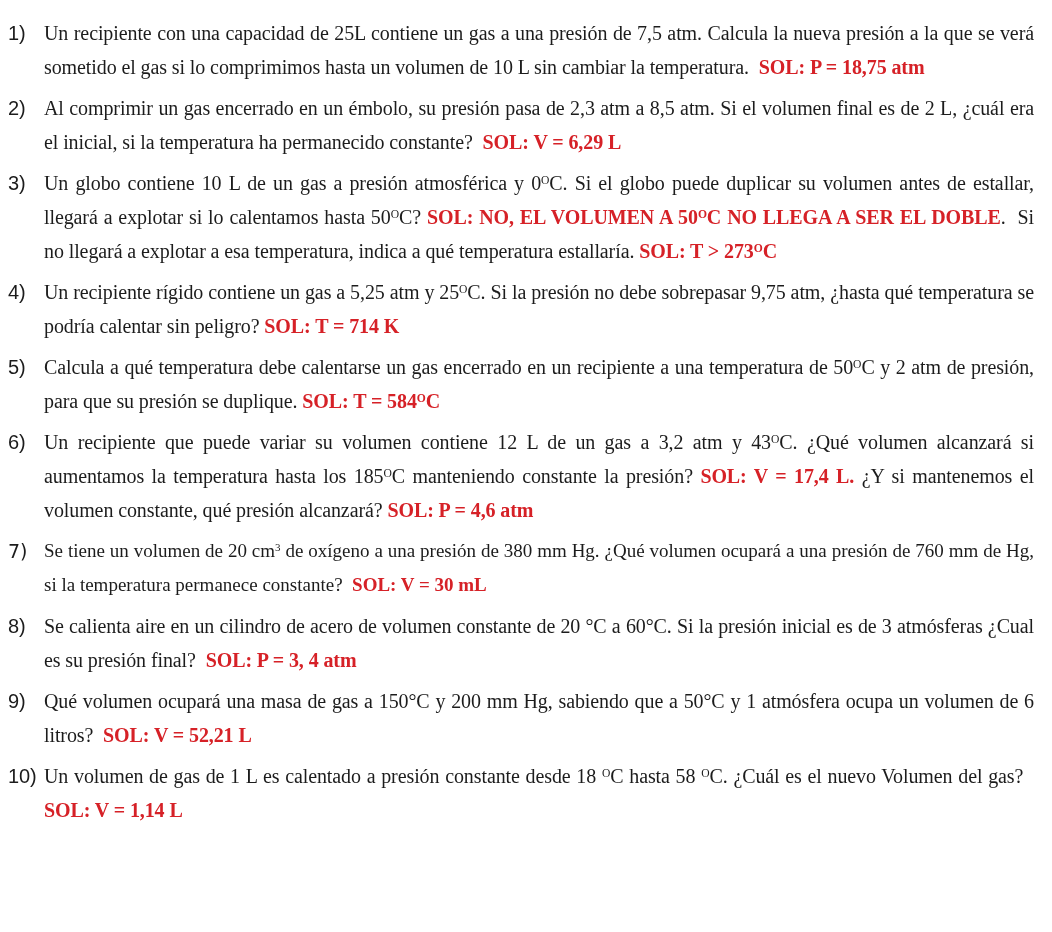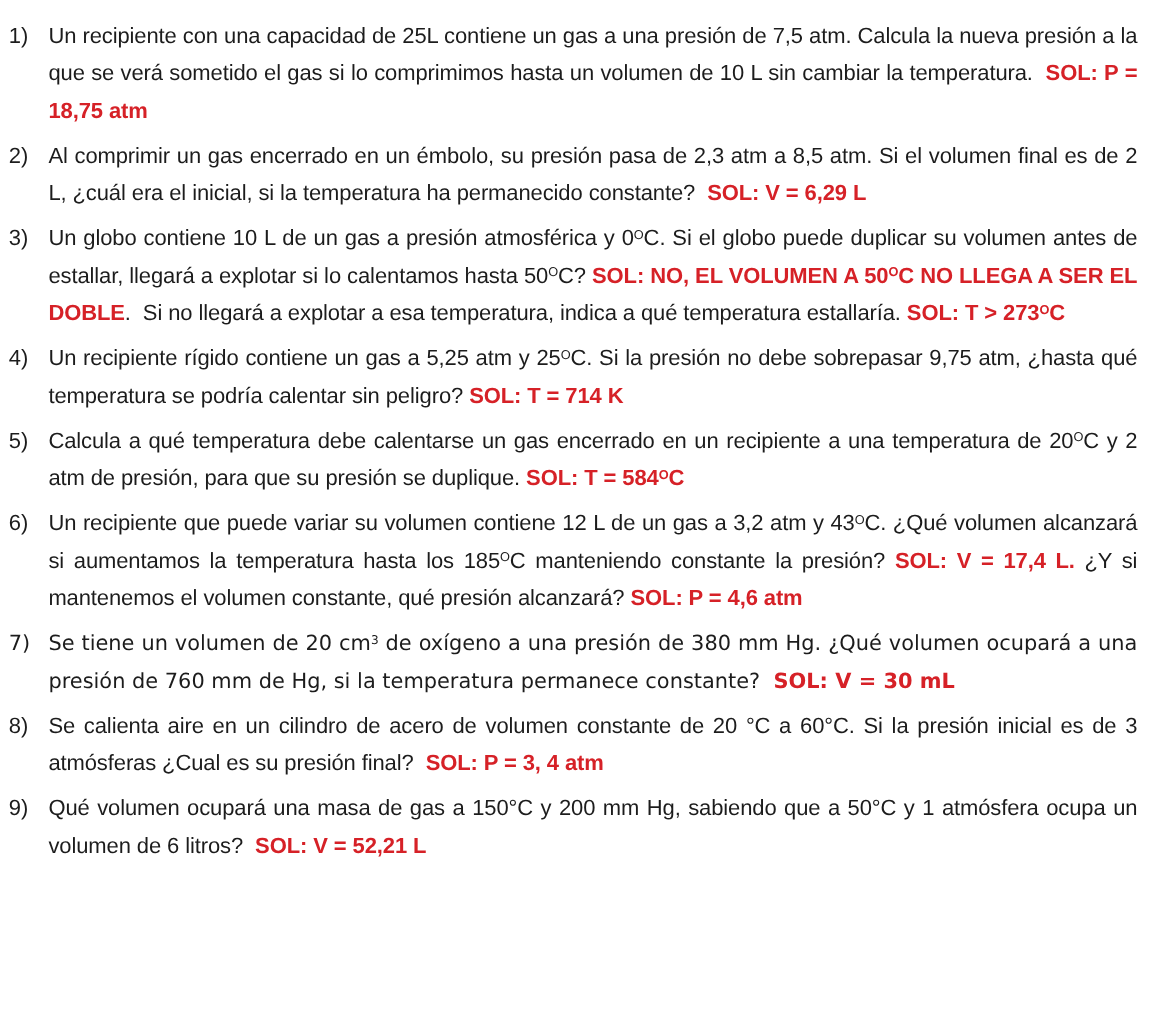--- a/index.html
+++ b/index.html
@@ -29,20 +29,21 @@
     line-height:34px;
     letter-spacing:-0.1px;
   }
   .problem .num{
     flex:0 0 36px;
     width:36px;
   }
   .problem .body{
     flex:1 1 auto;
     text-align:justify;
+    font-family:Liberation Serif, serif;
   }
   
   .problem.wide{
     font-family:"DejaVu Sans",sans-serif;
     font-size:19px;
     letter-spacing:0;
   }
   .sol{
     color:var(--red);
     font-weight:700;
@@ -71,32 +72,36 @@
       <div class="problem">
         <span class="num">3)</span>
         <div class="body"><span>Un globo contiene 10 L de un gas a presión atmosférica y 0</span><sup>O</sup><span>C. Si el globo puede duplicar su volumen antes de estallar, llegará a explotar si lo calentamos hasta 50</span><sup>O</sup><span>C? </span><span class="sol">SOL: NO, EL VOLUMEN A 50</span><sup class="sol">O</sup><span class="sol">C NO LLEGA A SER EL DOBLE</span><span>. &nbsp;Si no llegará a explotar a esa temperatura, indica a qué temperatura estallaría. </span><span class="sol">SOL: T &gt; 273</span><sup class="sol">O</sup><span class="sol">C</span></div>
       </div>
       <div class="problem">
         <span class="num">4)</span>
         <div class="body"><span>Un recipiente rígido contiene un gas a 5,25 atm y 25</span><sup>O</sup><span>C. Si la presión no debe sobrepasar 9,75 atm, ¿hasta qué temperatura se podría calentar sin peligro? </span><span class="sol">SOL: T = 714 K</span></div>
       </div>
       <div class="problem">
         <span class="num">5)</span>
-        <div class="body"><span>Calcula a qué temperatura debe calentarse un gas encerrado en un recipiente a una temperatura de 20</span><sup>O</sup><span>C y 2 atm de presión, para que su presión se duplique. </span><span class="sol">SOL: T = 584</span><sup class="sol">O</sup><span class="sol">C</span></div>
+        <div class="body"><span>Calcula a qué temperatura debe calentarse un gas encerrado en un recipiente a una temperatura de 50</span><sup>O</sup><span>C y 2 atm de presión, para que su presión se duplique. </span><span class="sol">SOL: T = 584</span><sup class="sol">O</sup><span class="sol">C</span></div>
       </div>
       <div class="problem">
         <span class="num">6)</span>
         <div class="body"><span>Un recipiente que puede variar su volumen contiene 12 L de un gas a 3,2 atm y 43</span><sup>O</sup><span>C. ¿Qué volumen alcanzará si aumentamos la temperatura hasta los 185</span><sup>O</sup><span>C manteniendo constante la presión? </span><span class="sol">SOL: V = 17,4 L.</span><span> ¿Y si mantenemos el volumen constante, qué presión alcanzará? </span><span class="sol">SOL: P = 4,6 atm</span></div>
       </div>
       <div class="problem wide">
         <span class="num">7)</span>
         <div class="body"><span>Se tiene un volumen de 20 cm</span><sup>3</sup><span> de oxígeno a una presión de 380 mm Hg. ¿Qué volumen ocupará a una presión de 760 mm de Hg, si la temperatura permanece constante? &nbsp;</span><span class="sol">SOL: V = 30 mL</span></div>
       </div>
       <div class="problem">
         <span class="num">8)</span>
         <div class="body"><span>Se calienta aire en un cilindro de acero de volumen constante de 20 °C a 60°C. Si la presión inicial es de 3 atmósferas ¿Cual es su presión final? &nbsp;</span><span class="sol">SOL: P = 3, 4 atm</span></div>
       </div>
       <div class="problem">
         <span class="num">9)</span>
         <div class="body"><span>Qué volumen ocupará una masa de gas a 150°C y 200 mm Hg, sabiendo que a 50°C y 1 atmósfera ocupa un volumen de 6 litros? &nbsp;</span><span class="sol">SOL: V = 52,21 L</span></div>
       </div>
+      <div class="problem">
+        <span class="num">10)</span>
+        <div class="body"><span>Un volumen de gas de 1 L es calentado a presión constante desde 18 </span><sup>O</sup><span>C hasta 58 </span><sup>O</sup><span>C. ¿Cuál es el nuevo Volumen del gas? &nbsp; </span><span class="sol">SOL: V = 1,14 L</span></div>
+      </div>
     </div>
 </div>
 
 </body></html>

